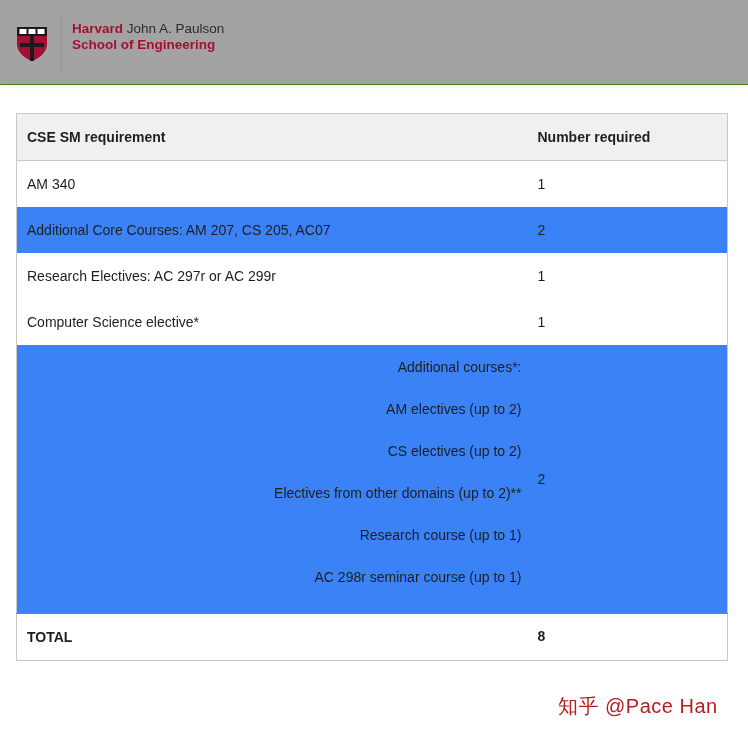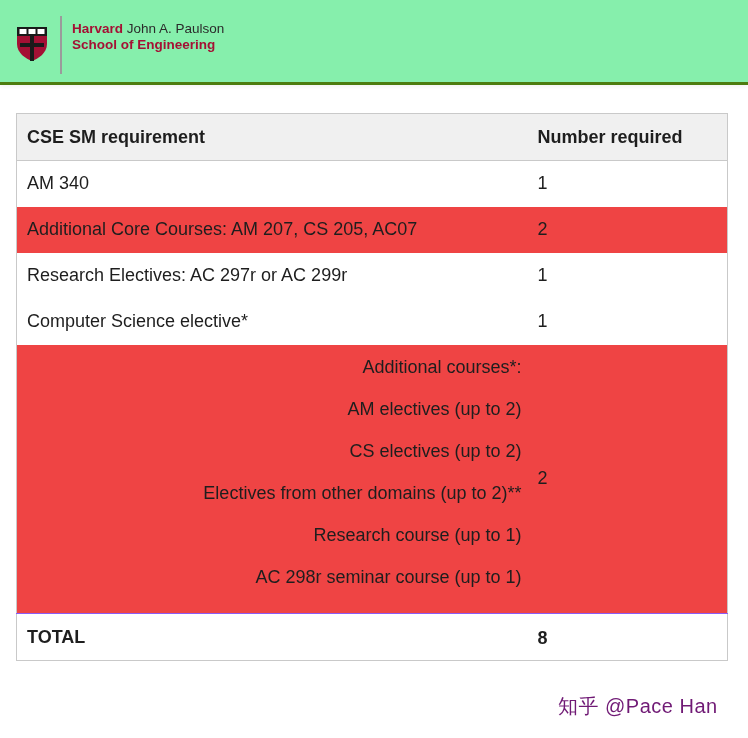--- a/index.html
+++ b/index.html
@@ -1,39 +1,39 @@
 <!DOCTYPE html>
 <html><head>
 <meta charset="utf-8">
 <style>
   * { box-sizing: border-box; margin: 0; padding: 0; }
   html, body { width: 748px; height: 738px; background: #ffffff; overflow: hidden; }
   body { font-family: "Liberation Sans", sans-serif; color: #1e1e1e; position: relative; }
-  .site-header { position: absolute; left: 0; top: 0; width: 748px; height: 85px; background: #86efac; border-bottom: 3px solid #4d7c0f; box-shadow: 0 2px 4px rgba(0,0,0,0.05); padding-left: 41px; }
+  .site-header { position: absolute; left: 0; top: 0; width: 748px; height: 85px; background: #a3a3a3; border-bottom: 1px solid #4d7c0f; box-shadow: 0 2px 4px rgba(0,0,0,0.05); padding-left: 41px; }
   .logo { position: absolute; left: 16px; top: 16px; display: flex; align-items: flex-start; }
   .crest { width: 32px; height: 36px; margin-top: 10px; }
   .logo-divider { width: 2px; height: 58px; background: #9b9b9b; margin-left: 12px; margin-right: 10px; }
   .logo-text { font-size: 13.5px; line-height: 15.5px; padding-top: 5px; color: #2b2b2b; }
   .logo-text .brand { color: #a41034; font-weight: bold; }
-  .req-table { position: absolute; left: 16px; top: 113px; width: 712px; border: 1px solid #c9c9c9; border-collapse: collapse; font-size: 18px; }
+  .req-table { position: absolute; left: 16px; top: 113px; width: 712px; border: 1px solid #c9c9c9; border-collapse: collapse; font-size: 14px; }
   .req-table th, .req-table td { text-align: left; vertical-align: middle; padding: 0 10px; }
   .req-table th { background: #f0f0f0; height: 47px; font-weight: bold; border-bottom: 1px solid #c9c9c9; }
   .req-table td.num { width: 196px; padding-left: 6px; }
-  .req-table tr.alt td { background: #ef4444; }
+  .req-table tr.alt td { background: #3b82f6; }
   .req-table tr.std td { background: #ffffff; }
   .row46 td { height: 46px; }
   .row60 td { height: 60px; }
   .row60 td.num { vertical-align: top; padding-top: 12px; }
   .multi td { height: 269px; }
   .multi td.desc { vertical-align: top; padding-top: 12px; text-align: right; }
   .multi .sub { padding-left: 28px; margin-top: 21px; line-height: 21px; }
   .multi .lead { line-height: 21px; }
   .total td { height: 47px; font-weight: bold; border-top: 1px solid #8b5cf6; }
   .total td.num { vertical-align: top; padding-top: 14px; }
-  .watermark { position: absolute; left: 558px; top: 693px; font-size: 20px; color: #701a75; letter-spacing: 0.5px; }
+  .watermark { position: absolute; left: 558px; top: 693px; font-size: 20px; color: #b91c1c; letter-spacing: 0.5px; }
 </style>
 </head>
 <body>
 
 <header class="site-header">
   <div class="logo">
     <svg class="crest" viewBox="0 0 32 36">
       <path d="M1 1 H31 V18 C31 27 22 33 16 35 C10 33 1 27 1 18 Z" fill="#a41034"></path>
       <rect x="1" y="1" width="30" height="9" fill="#1a1a1a"></rect>
       <rect x="3.5" y="3" width="7" height="5" fill="#ffffff"></rect>

